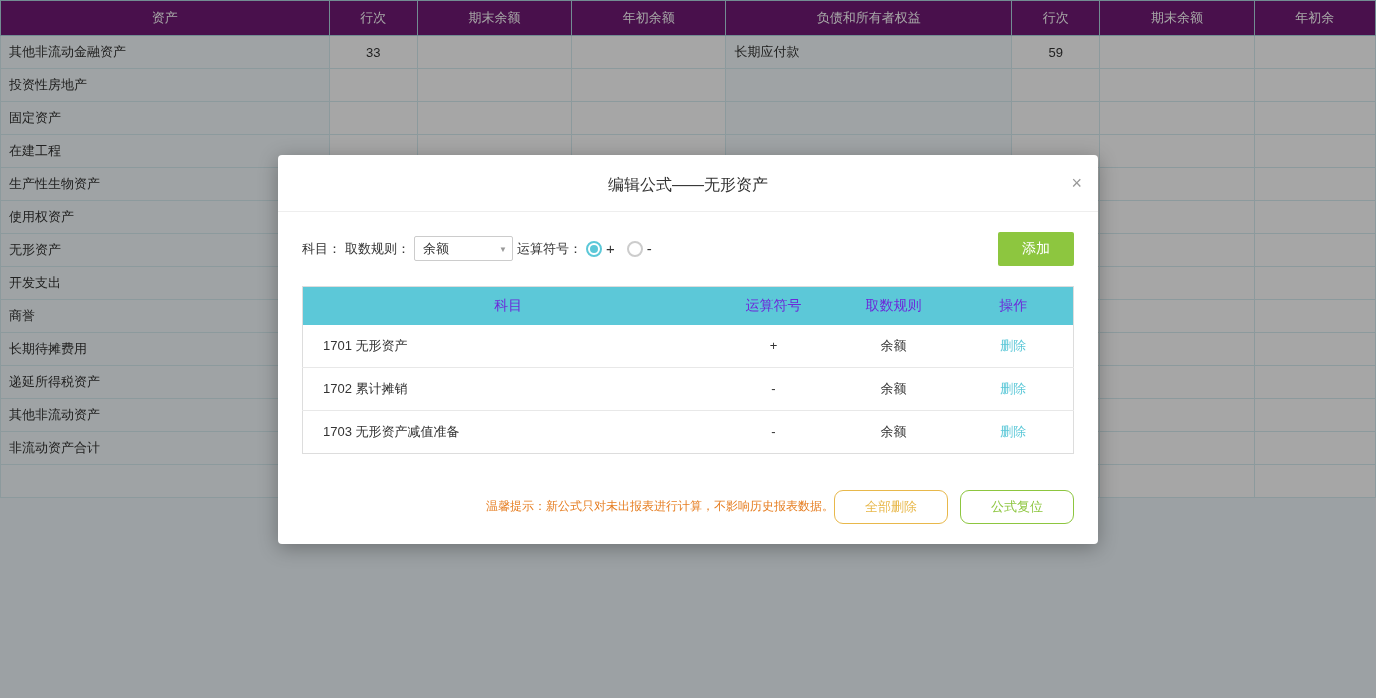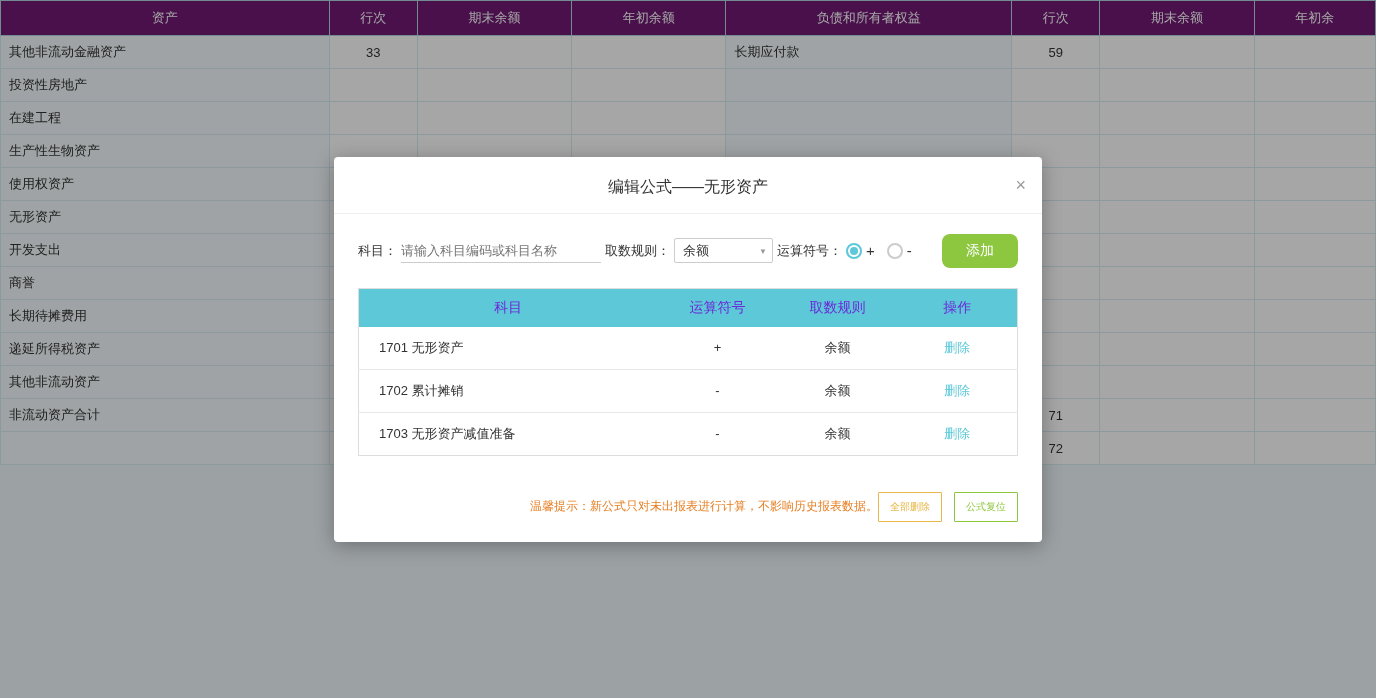--- a/index.html
+++ b/index.html
@@ -57,21 +57,21 @@
       display: flex;
       align-items: center;
       justify-content: center;
       z-index: 100;
     }
 
     
     .modal {
       background: #fff;
       border-radius: 4px;
-      width: 708px;
+      width: 820px;
       box-shadow: 0 4px 20px rgba(0,0,0,0.3);
       padding: 0;
       position: relative;
     }
 
     .modal-header {
       text-align: center;
       padding: 20px 20px 15px 20px;
       border-bottom: 1px solid #eee;
       position: relative;
@@ -193,21 +193,21 @@
 
     .radio-label {
       font-size: 15px;
       color: #333;
     }
 
     .btn-add {
       background: #8dc63f;
       color: #fff;
       border: none;
-      border-radius: 8px;
+      border-radius: 2px;
       padding: 8px 24px;
       font-size: 14px;
       cursor: pointer;
       white-space: nowrap;
       margin-left: auto;
     }
 
     
     .data-table {
       width: 100%;
@@ -266,23 +266,23 @@
 
     .footer-buttons {
       display: flex;
       gap: 12px;
     }
 
     .btn-outline {
       background: #fff;
       border: 1px solid #e8b84b;
       color: #e8b84b;
-      border-radius: 1px;
-      padding: 7px 11px;
-      font-size: 10px;
+      border-radius: 9px;
+      padding: 7px 30px;
+      font-size: 13px;
       cursor: pointer;
     }
 
     .btn-outline.green {
       border-color: #8dc63f;
       color: #8dc63f;
     }
   </style>
 </head>
 <body>
@@ -316,20 +316,30 @@
           <td class="left-label">投资性房地产</td>
           <td></td>
           <td></td>
           <td></td>
           <td class="left-label"></td>
           <td></td>
           <td></td>
           <td></td>
         </tr>
         <tr>
+          <td class="left-label">固定资产</td>
+          <td></td>
+          <td></td>
+          <td></td>
+          <td class="left-label"></td>
+          <td></td>
+          <td></td>
+          <td></td>
+        </tr>
+        <tr>
           <td class="left-label">在建工程</td>
           <td></td>
           <td></td>
           <td></td>
           <td class="left-label"></td>
           <td></td>
           <td></td>
           <td></td>
         </tr>
         <tr>
@@ -442,21 +452,20 @@
 
     <div class="modal-header">
       <span class="modal-title">编辑公式——无形资产</span>
       <button class="modal-close">×</button>
     </div>
 
     <div class="modal-body">
 
       <div class="form-row">
         <span class="form-label">科目：</span>
-        <input class="form-input" type="text" placeholder="请输入科目编码或科目名称" style="">
 
         <span class="form-label">取数规则：</span>
         <div class="select-wrap">
           <select class="form-select">
           <option value="余额">余额</option><option value="借方">借方</option><option value="贷方">贷方</option><option value="借方发生额">借方发生额</option><option value="贷方发生额">贷方发生额</option></select>
         </div>
 
         <span class="form-label">运算符号：</span>
         <div class="radio-group">
           <label class="radio-item">

